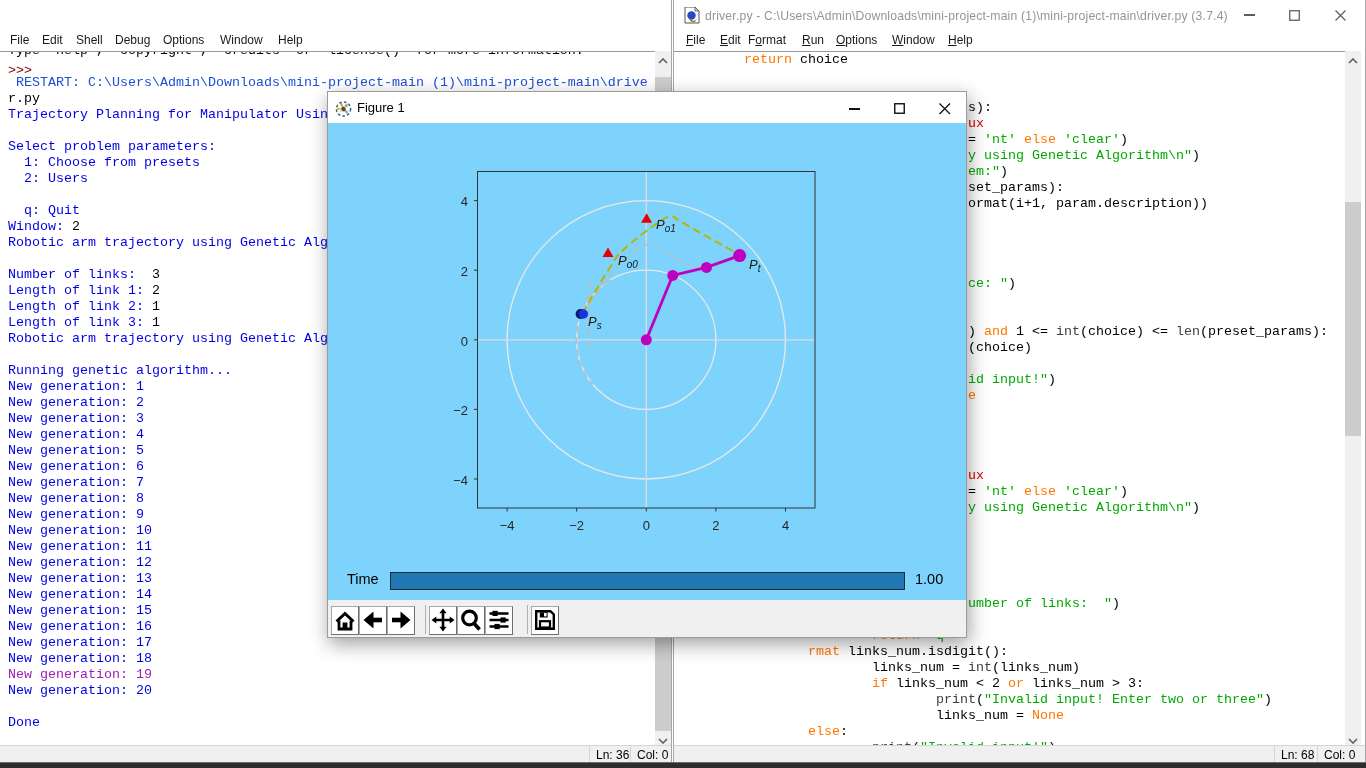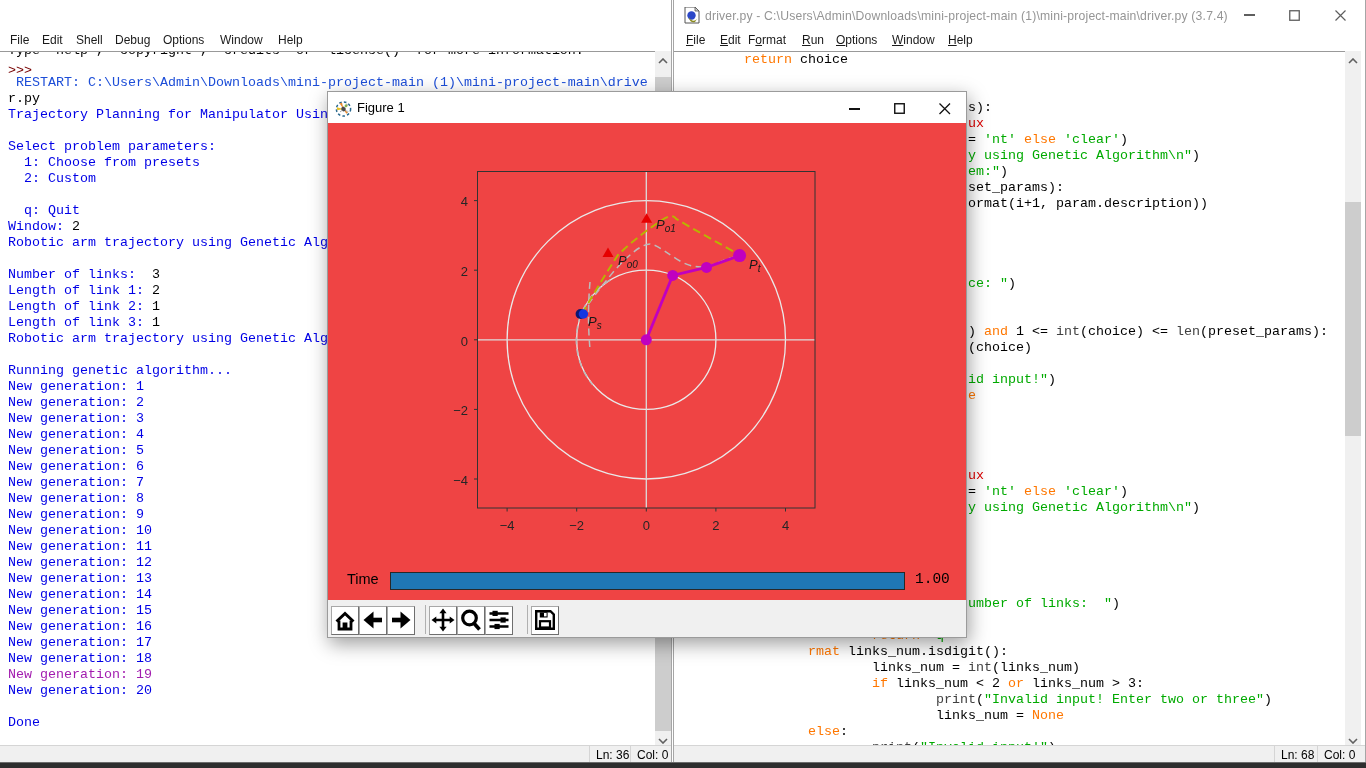--- a/index.html
+++ b/index.html
@@ -33,21 +33,21 @@
 
   <div style="position:absolute;left:0;top:51px;width:655px;height:696px;background:#fff;overflow:hidden;border-top:1px solid #999;">
     <div class="mono" style="position:absolute;left:8px;top:-9px;color:#000;" id="shelltext"><span style="color:#000000">Type "help", "copyright", "credits" or "license()" for more information.</span>
 <span style="color:#770000;position:relative;top:4px">&gt;&gt;&gt; </span>
 <span style="color:#1d4ed8"> RESTART: C:\Users\Admin\Downloads\mini-project-main (1)\mini-project-main\drive</span>
 <span style="color:#000000">r.py</span>
 <span style="color:#0000e6">Trajectory Planning for Manipulator Usin</span>
 <span style="color:#0000e6"></span>
 <span style="color:#0000e6">Select problem parameters:</span>
 <span style="color:#0000e6">  1: Choose from presets</span>
-<span style="color:#0000e6">  2: Custom</span>
+<span style="color:#0000e6">  2: Users</span>
 <span style="color:#0000e6"></span>
 <span style="color:#0000e6">  q: Quit</span>
 <span style="color:#0000e6">Window: </span><span style="color:#000">2</span>
 <span style="color:#0000e6">Robotic arm trajectory using Genetic Alg</span>
 <span style="color:#0000e6"></span>
 <span style="color:#0000e6">Number of links:  </span><span style="color:#000">3</span>
 <span style="color:#0000e6">Length of link 1: </span><span style="color:#000">2</span>
 <span style="color:#0000e6">Length of link 2: </span><span style="color:#000">1</span>
 <span style="color:#0000e6">Length of link 3: </span><span style="color:#000">1</span>
 <span style="color:#0000e6">Robotic arm trajectory using Genetic Alg</span>
@@ -184,21 +184,21 @@
     <span style="position:absolute;left:651px;top:2px">Col: 0</span>
     <span style="position:absolute;left:601px;top:0;width:1px;height:17px;background:#d5d5d5"></span>
     <span style="position:absolute;left:644px;top:0;width:1px;height:17px;background:#d5d5d5"></span>
   </div>
   <div style="position:absolute;left:0;top:0;width:1px;height:763px;background:#a6a6a6"></div>
   <div style="position:absolute;right:0;top:0;width:1px;height:763px;background:#a6a6a6"></div>
 </div>
 
 <div style="position:absolute;left:0;top:762px;width:1366px;height:6px;background:#2e2e2e;border-top:1px solid #6c6c6c"></div>
 
-<div id="fw" style="position:absolute;left:327px;top:91px;width:638px;height:545px;background:#ef4444;border:1px solid #9b9b9b;box-shadow:2px 6px 18px rgba(0,0,0,0.38);">
+<div id="fw" style="position:absolute;left:327px;top:91px;width:638px;height:545px;background:#7dd3fc;border:1px solid #9b9b9b;box-shadow:2px 6px 18px rgba(0,0,0,0.38);">
   <div style="position:absolute;left:0;top:0;right:0;height:31px;background:#fff;">
     <svg style="position:absolute;left:7px;top:9px" width="17" height="16" viewBox="0 0 17 16">
       <circle cx="8.5" cy="8" r="7.1" fill="#fff" stroke="#27678f" stroke-width="1.5" stroke-dasharray="2.6 2.2"></circle>
       <path d="M8.5 8 L4.6 2.6 L7 1.7 Z" fill="#e8882a"></path>
       <path d="M8.5 8 L1.8 6.2 L2.2 9.2 Z" fill="#e8c226"></path>
       <path d="M8.5 8 L11.5 2.2 L13.3 4.2 Z" fill="#b9bdb9"></path>
       <path d="M8.5 8 L13.8 10.3 L12.2 12.6 Z" fill="#c8c8c8"></path>
       <circle cx="11" cy="4.9" r="1.4" fill="#8fc23c"></circle>
       <path d="M8.5 8 L11.3 12.8 L12.8 11.4 Z" fill="#e8882a"></path>
       <path d="M6.7 6.2 l2 -0.6 l2.2 2.2 l-0.7 2.1 l-2.1 0.6 l-2 -2.2 z" fill="#4a4a4a"></path>
@@ -274,21 +274,21 @@
     <g font-size="13" font-style="italic" fill="#1a1a1a" font-family="Liberation Sans,sans-serif">
       <text x="328" y="106">P<tspan font-size="10" dy="3">o1</tspan></text>
       <text x="290" y="142">P<tspan font-size="10" dy="3">o0</tspan></text>
       <text x="260" y="203">P<tspan font-size="10" dy="3">s</tspan></text>
       <text x="421" y="146">P<tspan font-size="10" dy="3">t</tspan></text>
     </g>
   </svg>
 
   <span style="position:absolute;left:19px;top:479px;font-size:14.5px;color:#000;">Time</span>
   <div style="position:absolute;left:62px;top:480px;width:513px;height:16px;background:#1f77b4;border:1px solid #282828;"></div>
-  <span style="position:absolute;left:587px;top:479px;font-size:14.5px;color:#000;font-family:Liberation Mono, monospace;">1.00</span>
+  <span style="position:absolute;left:587px;top:479px;font-size:14.5px;color:#000;">1.00</span>
 
   <div style="position:absolute;left:0;top:508px;width:638px;height:37px;background:#f0f0f0;">
     <div class="tbtn" style="left:3px" id="b-home">
         <svg width="24" height="24" viewBox="0 0 24 24" style="position:absolute;left:1px;top:1px">
           <path d="M2.5 12.5 L12 3.5 L21.5 12.5 L19.5 14.5 L12 7.5 L4.5 14.5 Z" fill="#000"></path>
           <path d="M6 12.5 v8.5 h12 v-8.5" fill="none" stroke="#000" stroke-width="2.8"></path>
           <rect x="9.6" y="14.5" width="4.8" height="6.5" fill="#000"></rect>
         </svg>
       </div>
     <div class="tbtn" style="left:31px" id="b-back">

